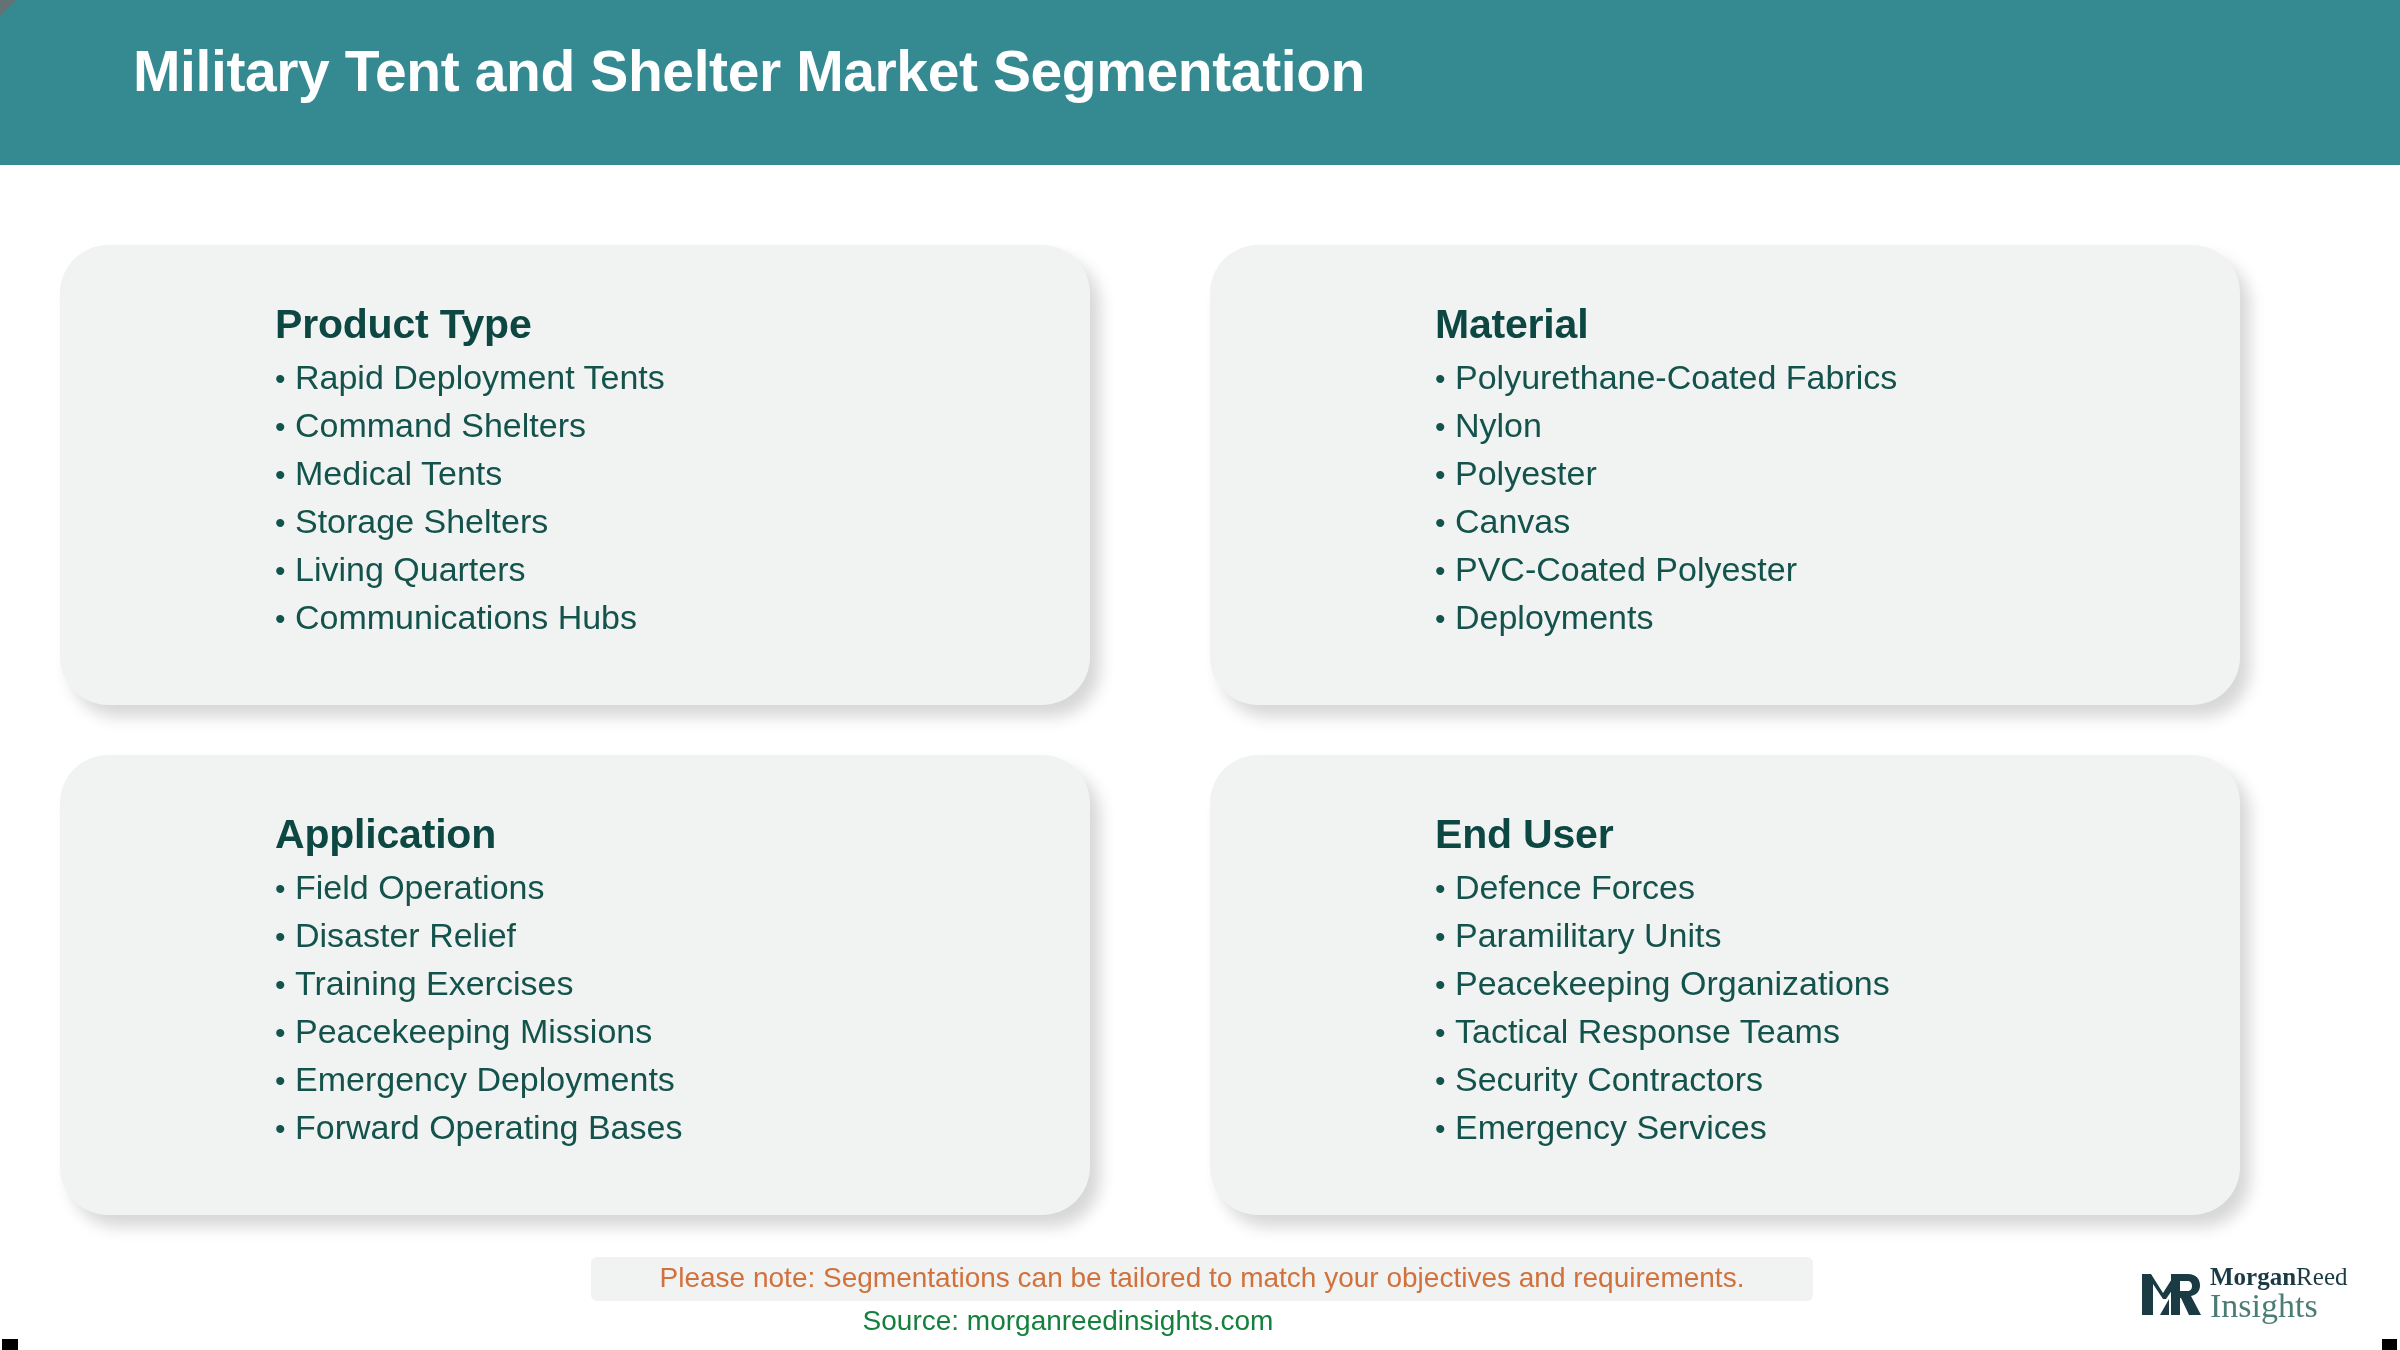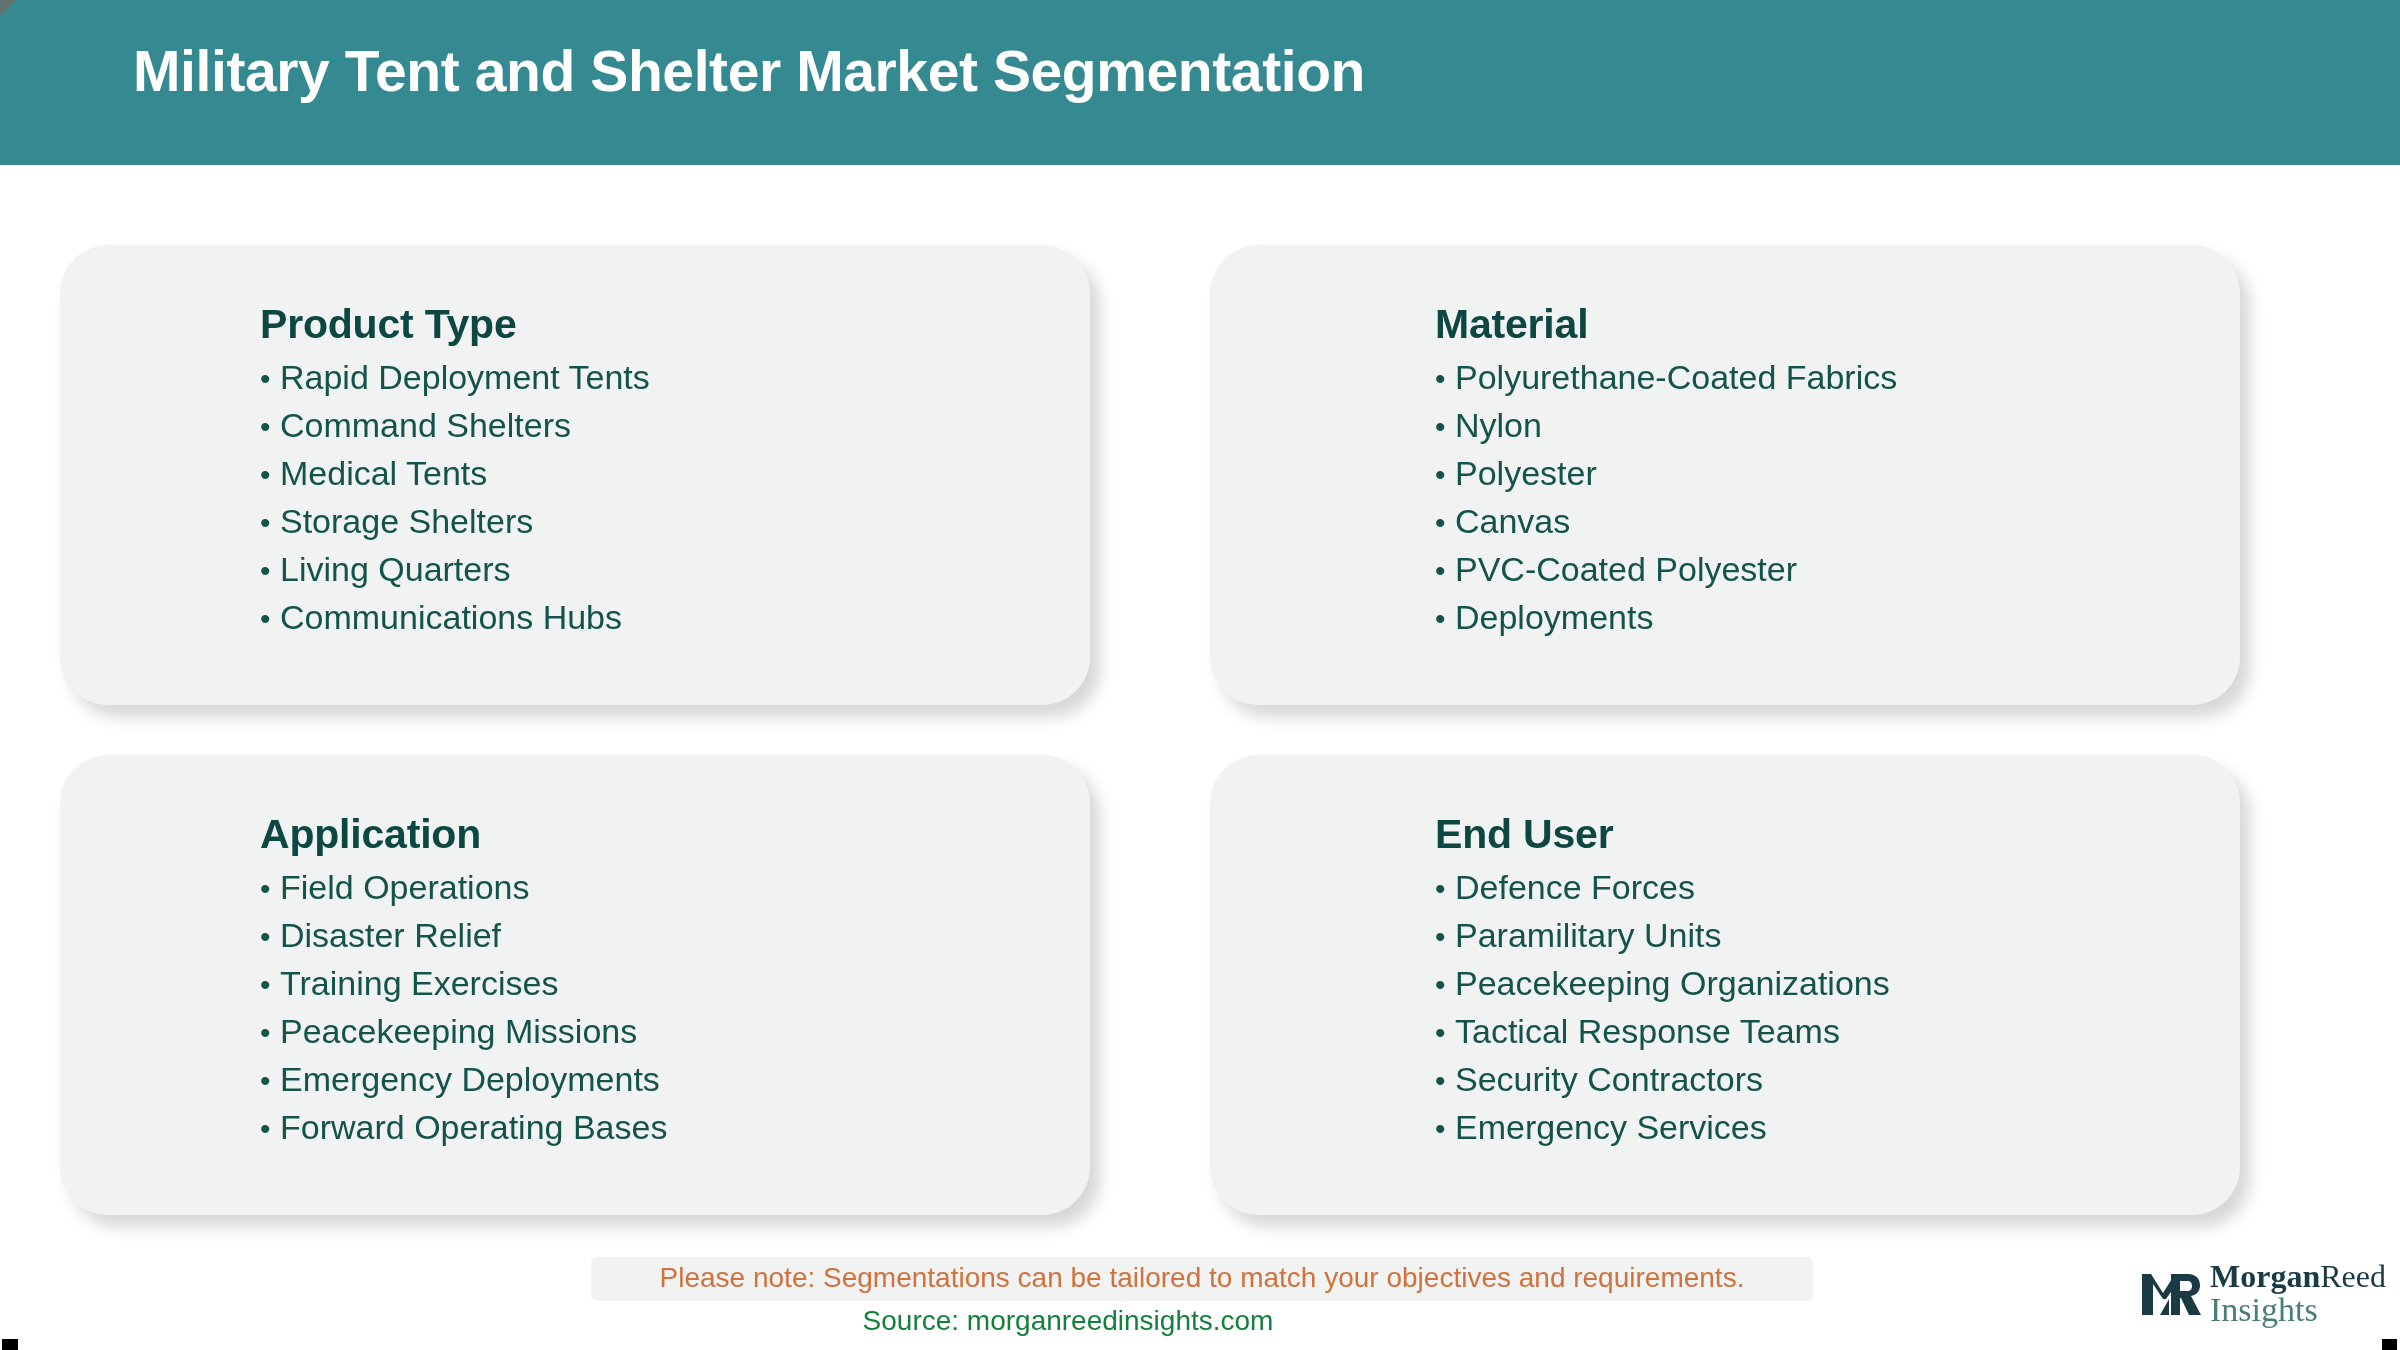--- a/index.html
+++ b/index.html
@@ -62,21 +62,21 @@
     border-radius: 48px;
     box-shadow: 10px 12px 16px rgba(0,0,0,0.16);
   }
   .card.c0 { left: 60px;   top: 80px; }
   .card.c1 { left: 1210px; top: 80px; }
   .card.c2 { left: 60px;   top: 590px; }
   .card.c3 { left: 1210px; top: 590px; }
 
   .card-inner {
     position: absolute;
-    left: 200px;
+    left: 215px;
     top: 55px;
     right: 30px;
   }
   .card.c1 .card-inner,
   .card.c3 .card-inner { left: 225px; }
 
   .card-title {
     font-size: 41px;
     font-weight: bold;
     color: #0d4742;
@@ -161,21 +161,21 @@
     margin-right: 8px;
   }
   .logo-words {
     display: flex;
     flex-direction: column;
     justify-content: center;
     line-height: 1.02;
   }
   .logo-line1 {
     font-family: "Liberation Serif", "DejaVu Serif", serif;
-    font-size: 32px;
+    font-size: 25px;
     color: #1b3b44;
     white-space: nowrap;
   }
   .logo-line1 b { font-weight: bold; }
   .logo-line2 {
     font-family: "Liberation Serif", "DejaVu Serif", serif;
     font-size: 34px;
     color: #4a7d74;
     white-space: nowrap;
   }

